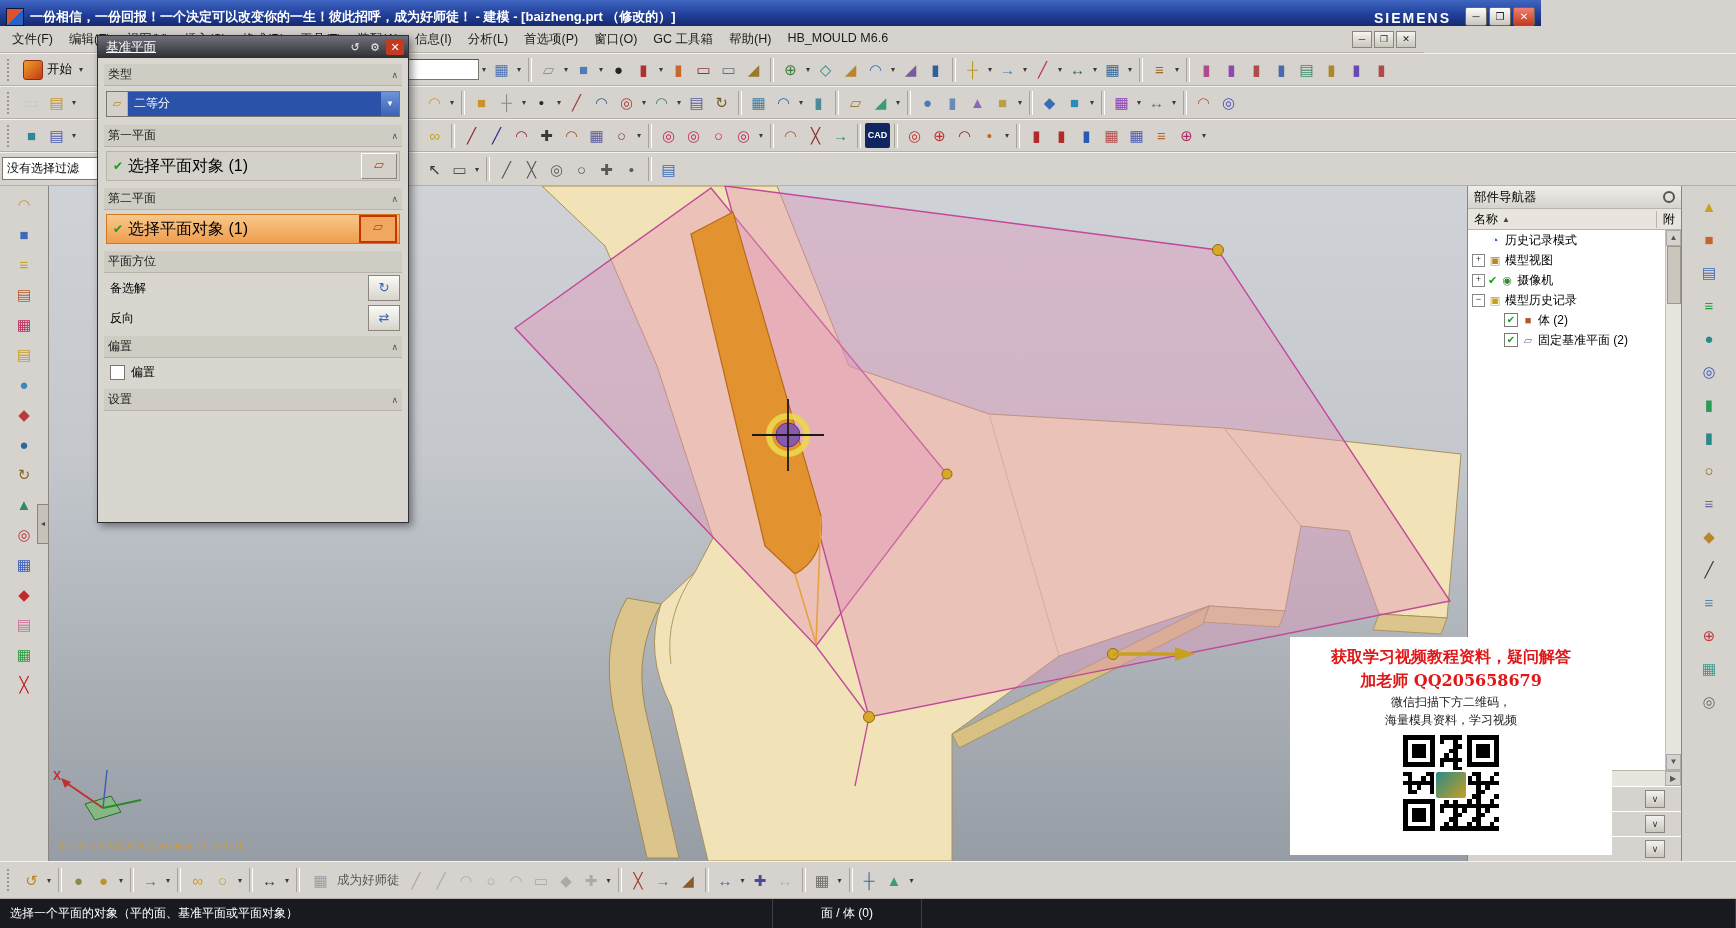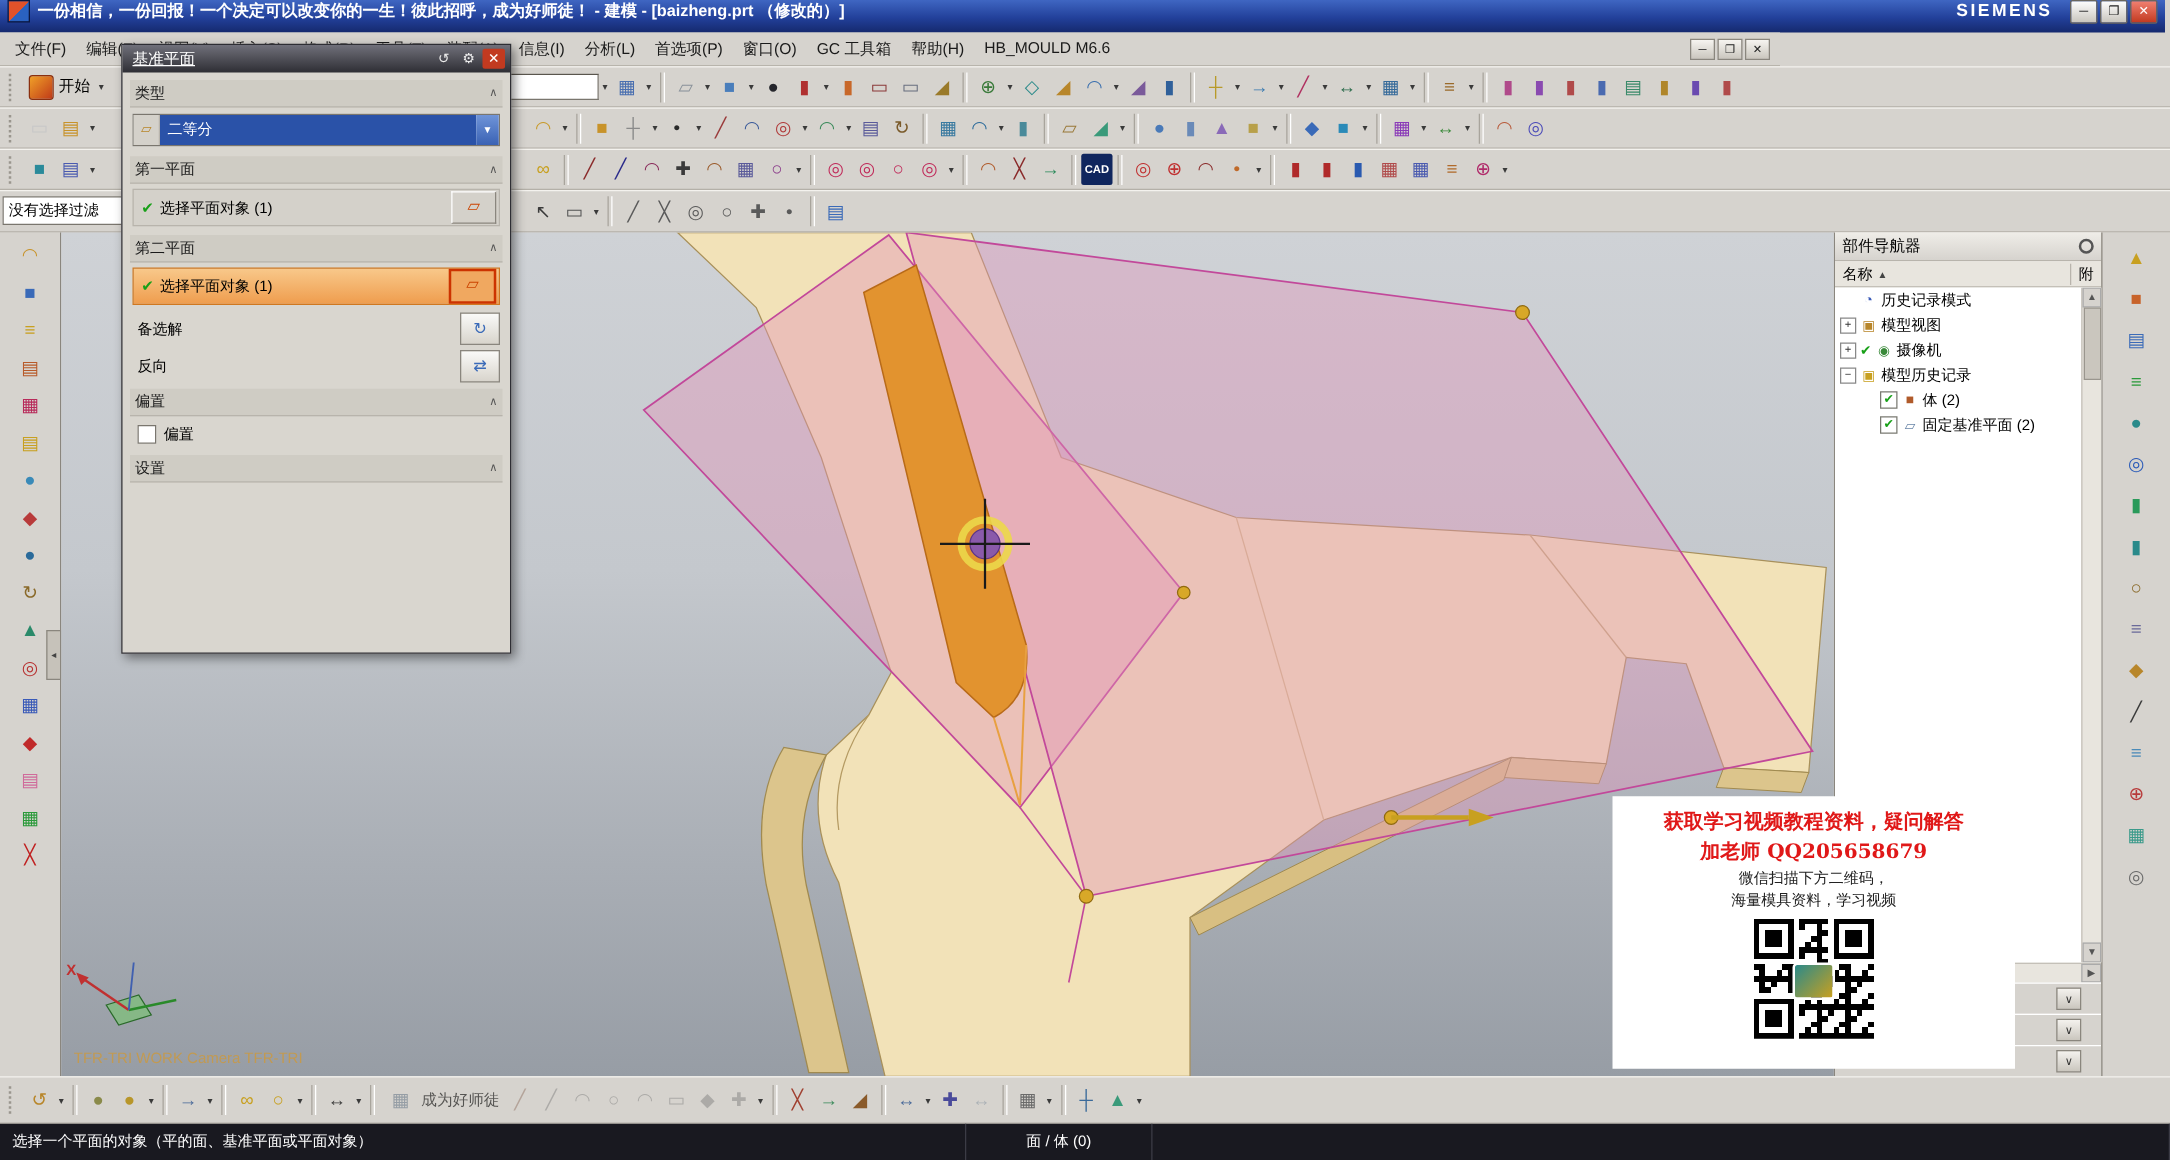--- a/index.html
+++ b/index.html
@@ -1,22 +1,22 @@
 <!DOCTYPE html>
 <html><head>
 <meta charset="utf-8">
 <style>
   html,body{margin:0;padding:0;background:#000;}
   body{width:1736px;height:928px;overflow:hidden;font-family:"Liberation Sans","DejaVu Sans",sans-serif;}
   .app{position:relative;width:1736px;height:928px;background:#d6d3ce;overflow:hidden;}
 
   
-  .titlebar{position:absolute;left:0;top:0;width:1732px;height:26px;
+  .titlebar{position:absolute;left:0;top:0;width:1541px;height:26px;
     background:linear-gradient(180deg,#3f66c2 0%,#22409a 55%,#15296e 100%);
-    display:flex;align-items:flex-start;padding:0 6px;box-sizing:border-box;color:#fff;}
+    display:flex;align-items:flex-end;padding:0 6px;box-sizing:border-box;color:#fff;}
   .app-icon{width:16px;height:16px;margin-right:6px;background:linear-gradient(135deg,#e0522a 50%,#2a62c0 50%);border:1px solid #0a1840;}
   .title-text{font-size:13px;font-weight:bold;white-space:nowrap;overflow:hidden;flex:0 1 auto;}
   .tb-fill{flex:1;}
   .brand{font-size:14px;font-weight:bold;letter-spacing:2px;margin-right:14px;}
   .winbtns{display:flex;gap:2px;}
   .wbtn{width:20px;height:17px;font-size:10px;line-height:17px;text-align:center;color:#222;
     background:linear-gradient(#fdfdfd,#c9c5bd);border:1px solid #6a665e;border-radius:2px;}
   .wbtn.close{background:linear-gradient(#f08070,#c23a20);color:#fff;}
 
   
@@ -120,21 +120,21 @@
   .chev{font-size:9px;color:#555;}
   .combo{height:24px;margin:5px 2px;display:flex;border:1px solid #7a766e;background:#fff;}
   .combo .cicon{width:20px;background:#d4d1ca;border-right:1px solid #b8b4ac;font-size:11px;color:#b8862a;
     text-align:center;line-height:23px;}
   .combo .cval{flex:1;background:#2a52a8;color:#fff;font-size:12px;line-height:23px;padding-left:6px;}
   .combo .cbtn{width:18px;background:linear-gradient(#6f94d8,#3a62b4);color:#fff;font-size:8px;text-align:center;line-height:23px;}
   .selrow{height:28px;margin:4px 2px;display:flex;align-items:center;gap:5px;background:#d4d1ca;
     border:1px solid #b8b4ac;padding:0 2px 0 6px;}
   .selrow.active{background:linear-gradient(180deg,#f8c88a,#ef9d4e);border:1px solid #d07820;}
   .selrow .okck{color:#18a018;font-weight:bold;font-size:12px;}
-  .selrow .txt{flex:1;font-size:12px;}
+  .selrow .txt{flex:1;font-size:16px;}
   .sel-btn{width:34px;height:24px;background:#d4d1ca;border:1px solid #8a867e;border-top-color:#fff;border-left-color:#fff;
     text-align:center;line-height:22px;font-size:13px;color:#cc4400;}
   .selrow.active .sel-btn{background:#f0a860;border:2px solid #cc3300;line-height:20px;}
   .optrow{height:26px;margin:2px 2px;display:flex;align-items:center;}
   .optrow .txt{flex:1;font-size:12px;padding-left:4px;}
   .opt-btn{width:30px;height:24px;background:linear-gradient(#fafaf8,#d8d4cc);border:1px solid #8a867e;
     text-align:center;line-height:23px;font-size:13px;color:#3a6ab8;}
   .chkrow{height:24px;margin:2px 2px;display:flex;align-items:center;gap:6px;padding-left:4px;}
   .chk{width:13px;height:13px;background:#fff;border:1px solid #7a766e;}
   .chkrow .txt{font-size:12px;}
@@ -642,20 +642,23 @@
       <div class="sec-h">
         <span>第二平面</span>
         <span class="chev">∧</span>
       </div>
       <div class="selrow active">
         <span class="okck">✔</span>
         <span class="txt">选择平面对象  (1)</span>
         <span class="sel-btn">▱</span>
       </div>
 
+      <div class="sec-h">
+        <span>平面方位</span>
+      </div>
       <div class="optrow">
         <span class="txt">备选解</span>
         <span class="opt-btn">↻</span>
       </div>
       <div class="optrow">
         <span class="txt">反向</span>
         <span class="opt-btn">⇄</span>
       </div>
 
       <div class="sec-h">

